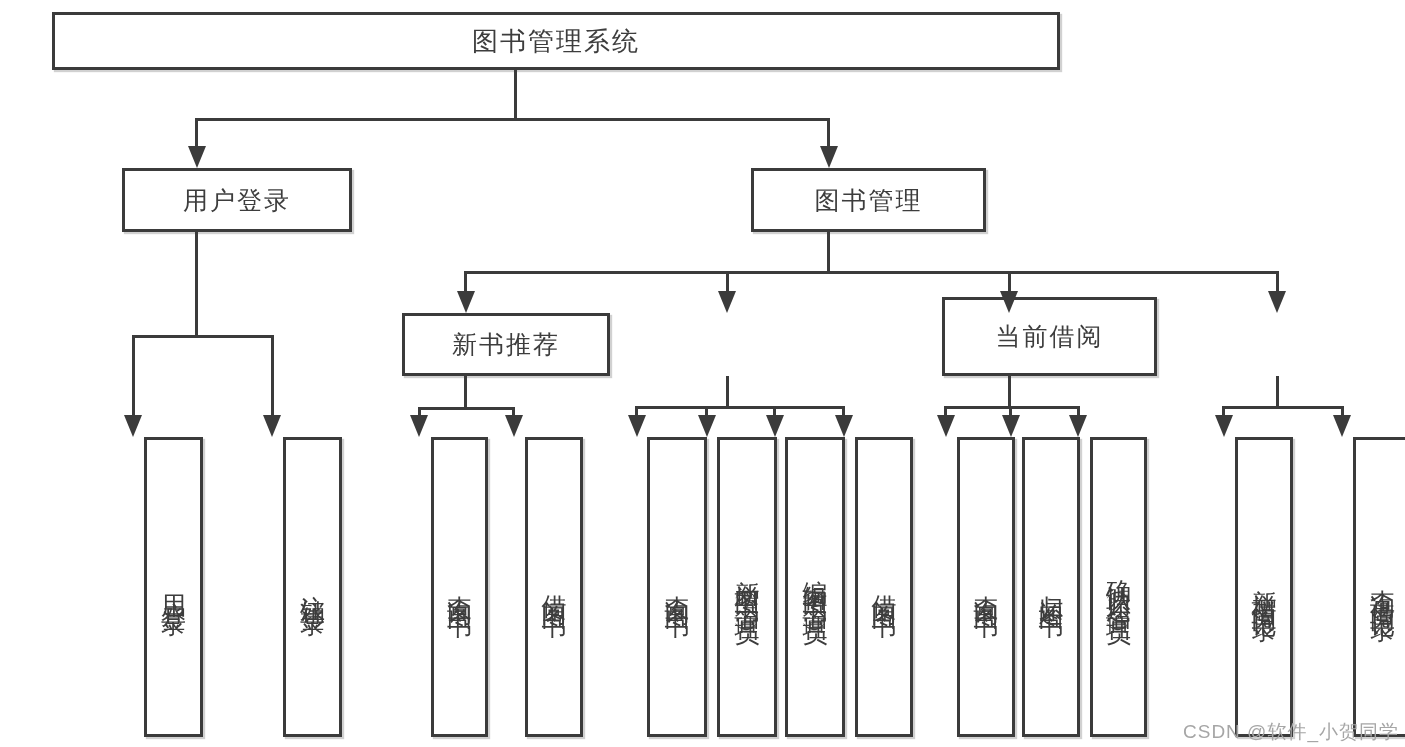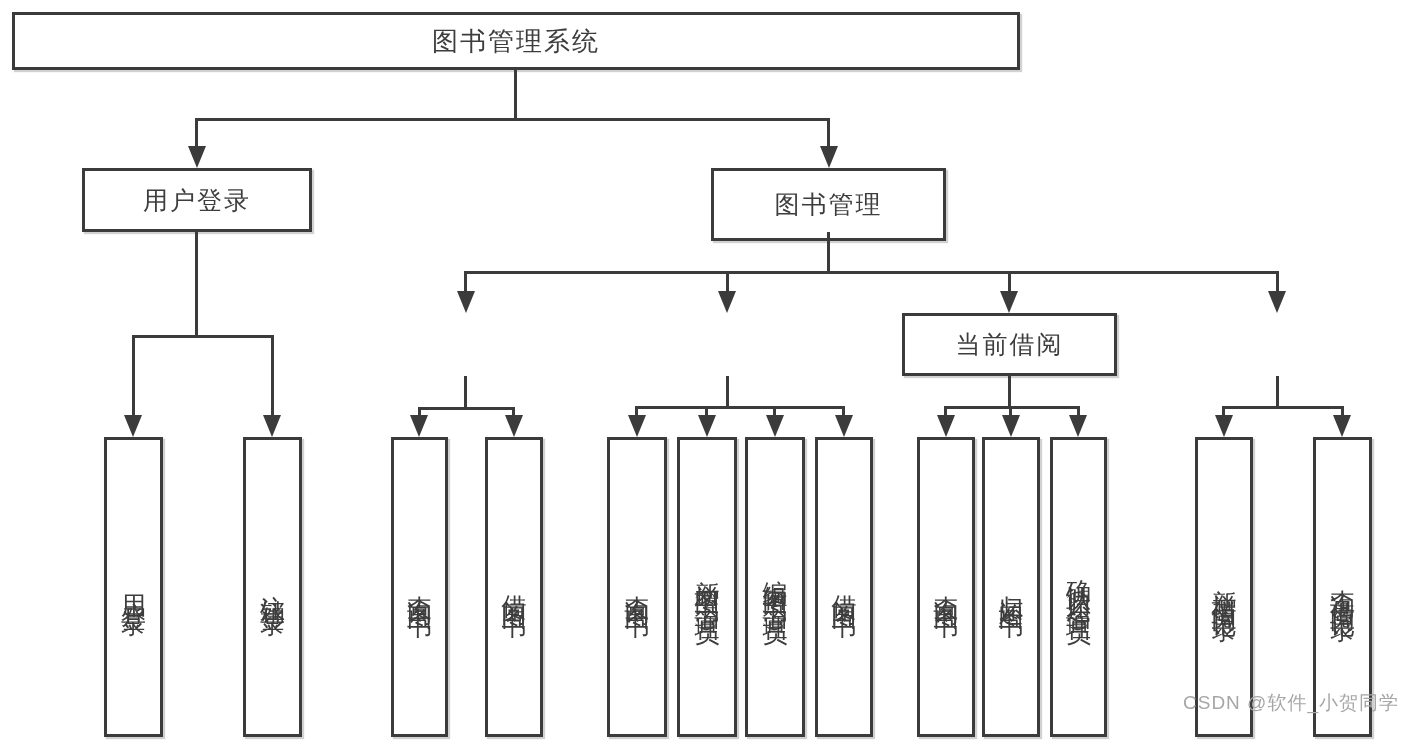--- a/index.html
+++ b/index.html
@@ -17,20 +17,21 @@
   .box {
     position: absolute;
     box-sizing: border-box;
     border: 3px solid var(--line, #3b3b3b);
     background: #ffffff;
     color: var(--text, #3d3d3d);
     display: flex;
     align-items: center;
     justify-content: center;
     box-shadow: 2px 2px 1px rgba(90,90,90,0.28);
+    margin-left: 40px;
   }
   .hbox { font-size: 25px; letter-spacing: 2px; white-space: nowrap; }
   .hbox.root { font-size: 26px; }
   .vbox .vtext {
     writing-mode: vertical-rl;
     text-orientation: mixed;
     font-size: 25px;
     letter-spacing: 6px;
     line-height: 1;
     white-space: nowrap;
@@ -38,45 +39,48 @@
   .vline { position: absolute; width: 3px; background: var(--line, #3b3b3b); }
   .hline { position: absolute; height: 3px; background: var(--line, #3b3b3b); }
   .arrow {
     position: absolute; width: 0; height: 0;
     border-left: 9px solid transparent;
     border-right: 9px solid transparent;
     border-top: 22px solid var(--line, #3b3b3b);
   }
   #watermark {
     position: absolute;
-    left: 1183px; top: 690px;
+    left: 1183px; top: 719px;
     font-size: 19px;
     color: var(--wm, #a6a6a6);
     letter-spacing: 1px;
     white-space: nowrap;
     z-index: 20;
   }
 </style>
 </head>
 <body>
 
 <div id="stage">
 
   <div class="box hbox root" style="left:12px; top:12px; width:1008px; height:58px;">
     <span>图书管理系统</span>
   </div>
 
   <div class="box hbox" style="left:82px; top:168px; width:230px; height:64px;">
     <span>用户登录</span>
   </div>
-  <div class="box hbox" style="left:711px; top:168px; width:235px; height:73px;">
+  <div class="box hbox" style="left:711px; top:168px; width:235px; height:64px;">
     <span>图书管理</span>
   </div>
 
-  <div class="box hbox" style="left:902px; top:313px; width:215px; height:63px;">
+  <div class="box hbox" style="left:362px; top:313px; width:208px; height:63px;">
+    <span>新书推荐</span>
+  </div>
+  <div class="box hbox" style="left:902px; top:297px; width:215px; height:79px;">
     <span>当前借阅</span>
   </div>
 
   <div class="box vbox" style="left:104px; top:437px; width:59px; height:300px;">
     <span class="vtext">用户登录</span>
   </div>
   <div class="box vbox" style="left:243px; top:437px; width:59px; height:300px;">
     <span class="vtext">注销登录</span>
   </div>
 

